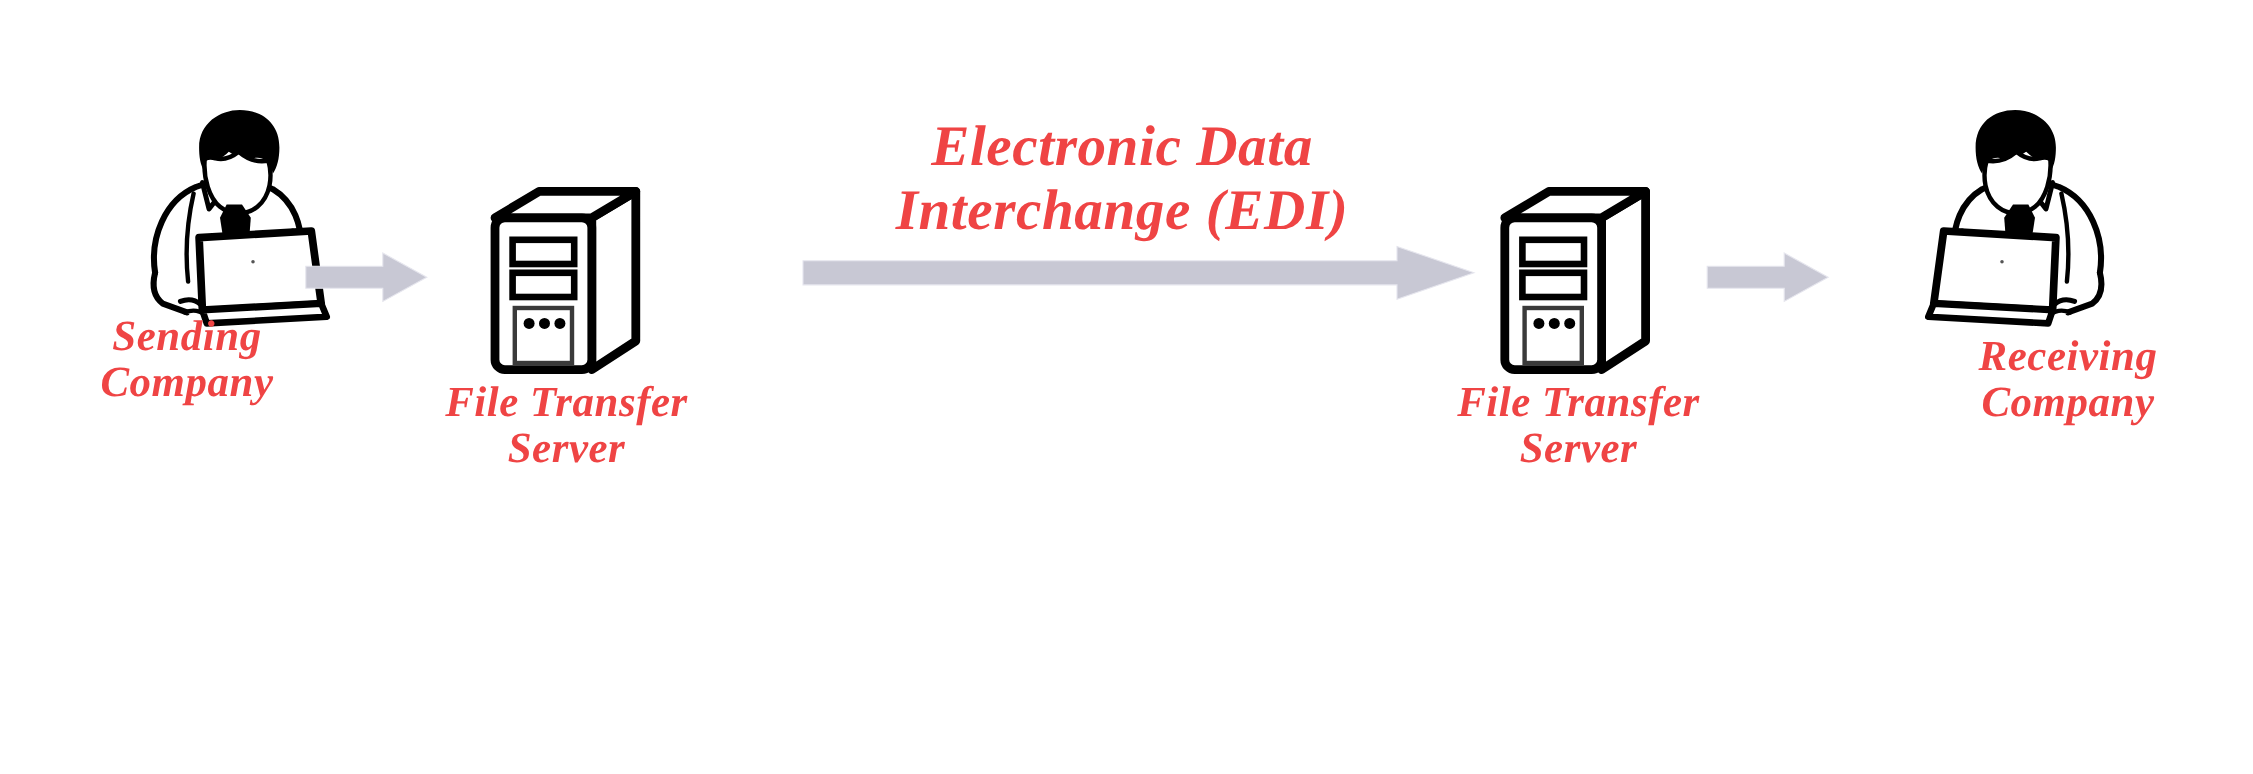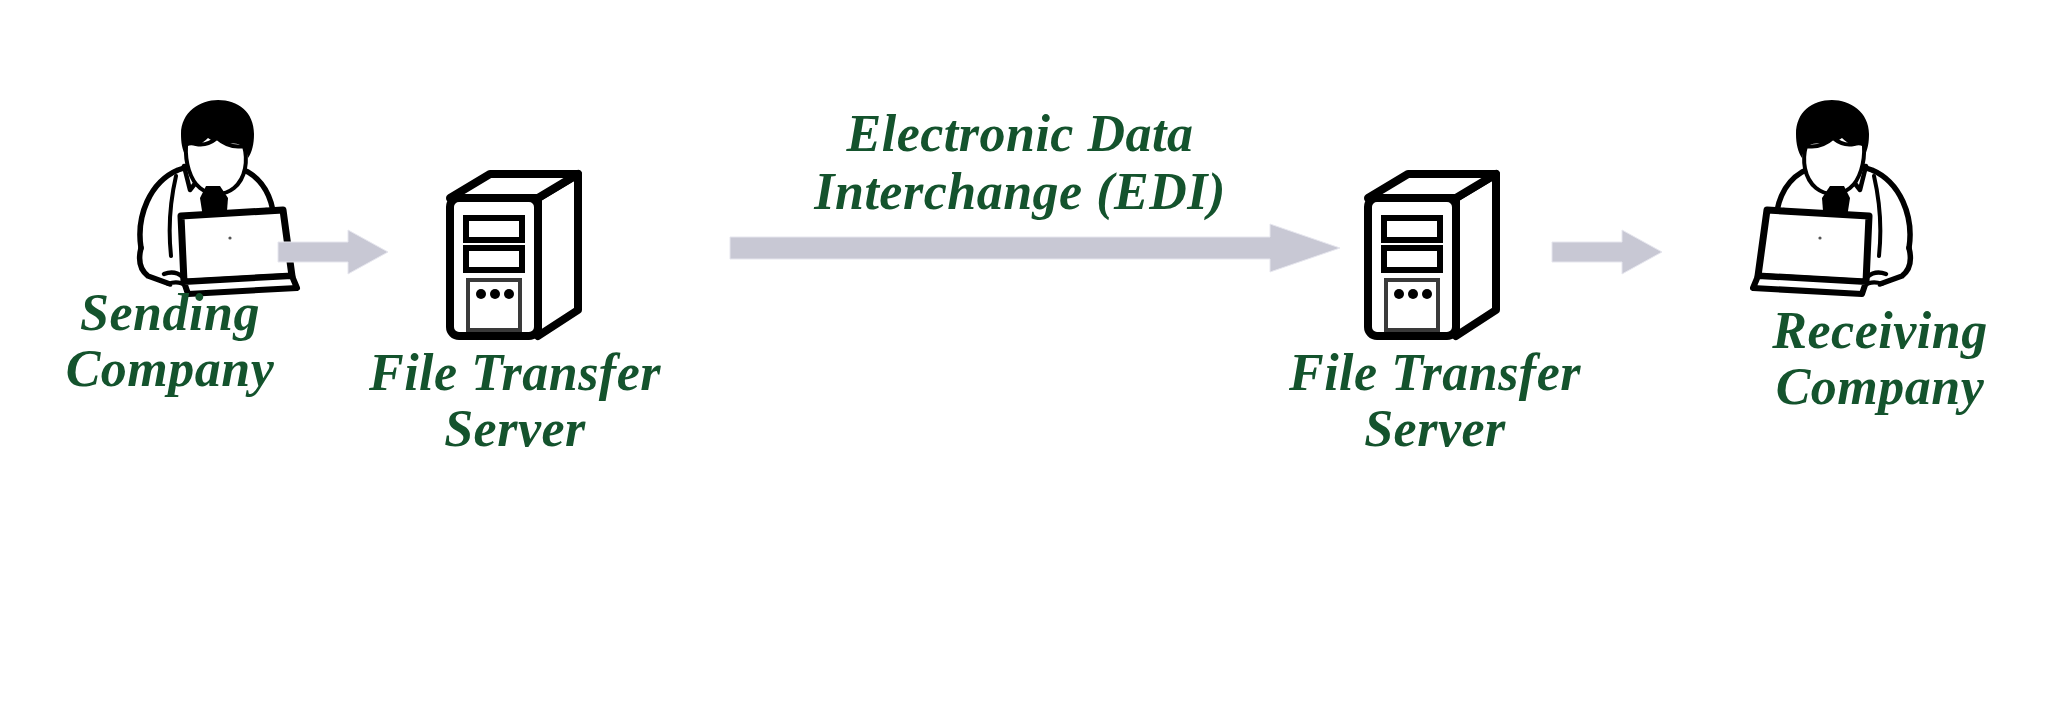--- a/index.html
+++ b/index.html
@@ -20,27 +20,27 @@
     background: #ffffff;
   }
   .node {
     position: absolute;
   }
   .label {
     position: absolute;
     text-align: center;
     font-style: italic;
     font-weight: bold;
-    color: #14532d;
+    color: #ef4444;
     line-height: 1.08;
     white-space: pre-line;
     letter-spacing: 0.5px;
   }
   .node-label {
-    font-size: 52px;
+    font-size: 39px;
   }
   .flow-label {
     font-size: 52px;
     line-height: 1.12;
   }
   svg {
     display: block;
     overflow: visible;
   }
 </style>

